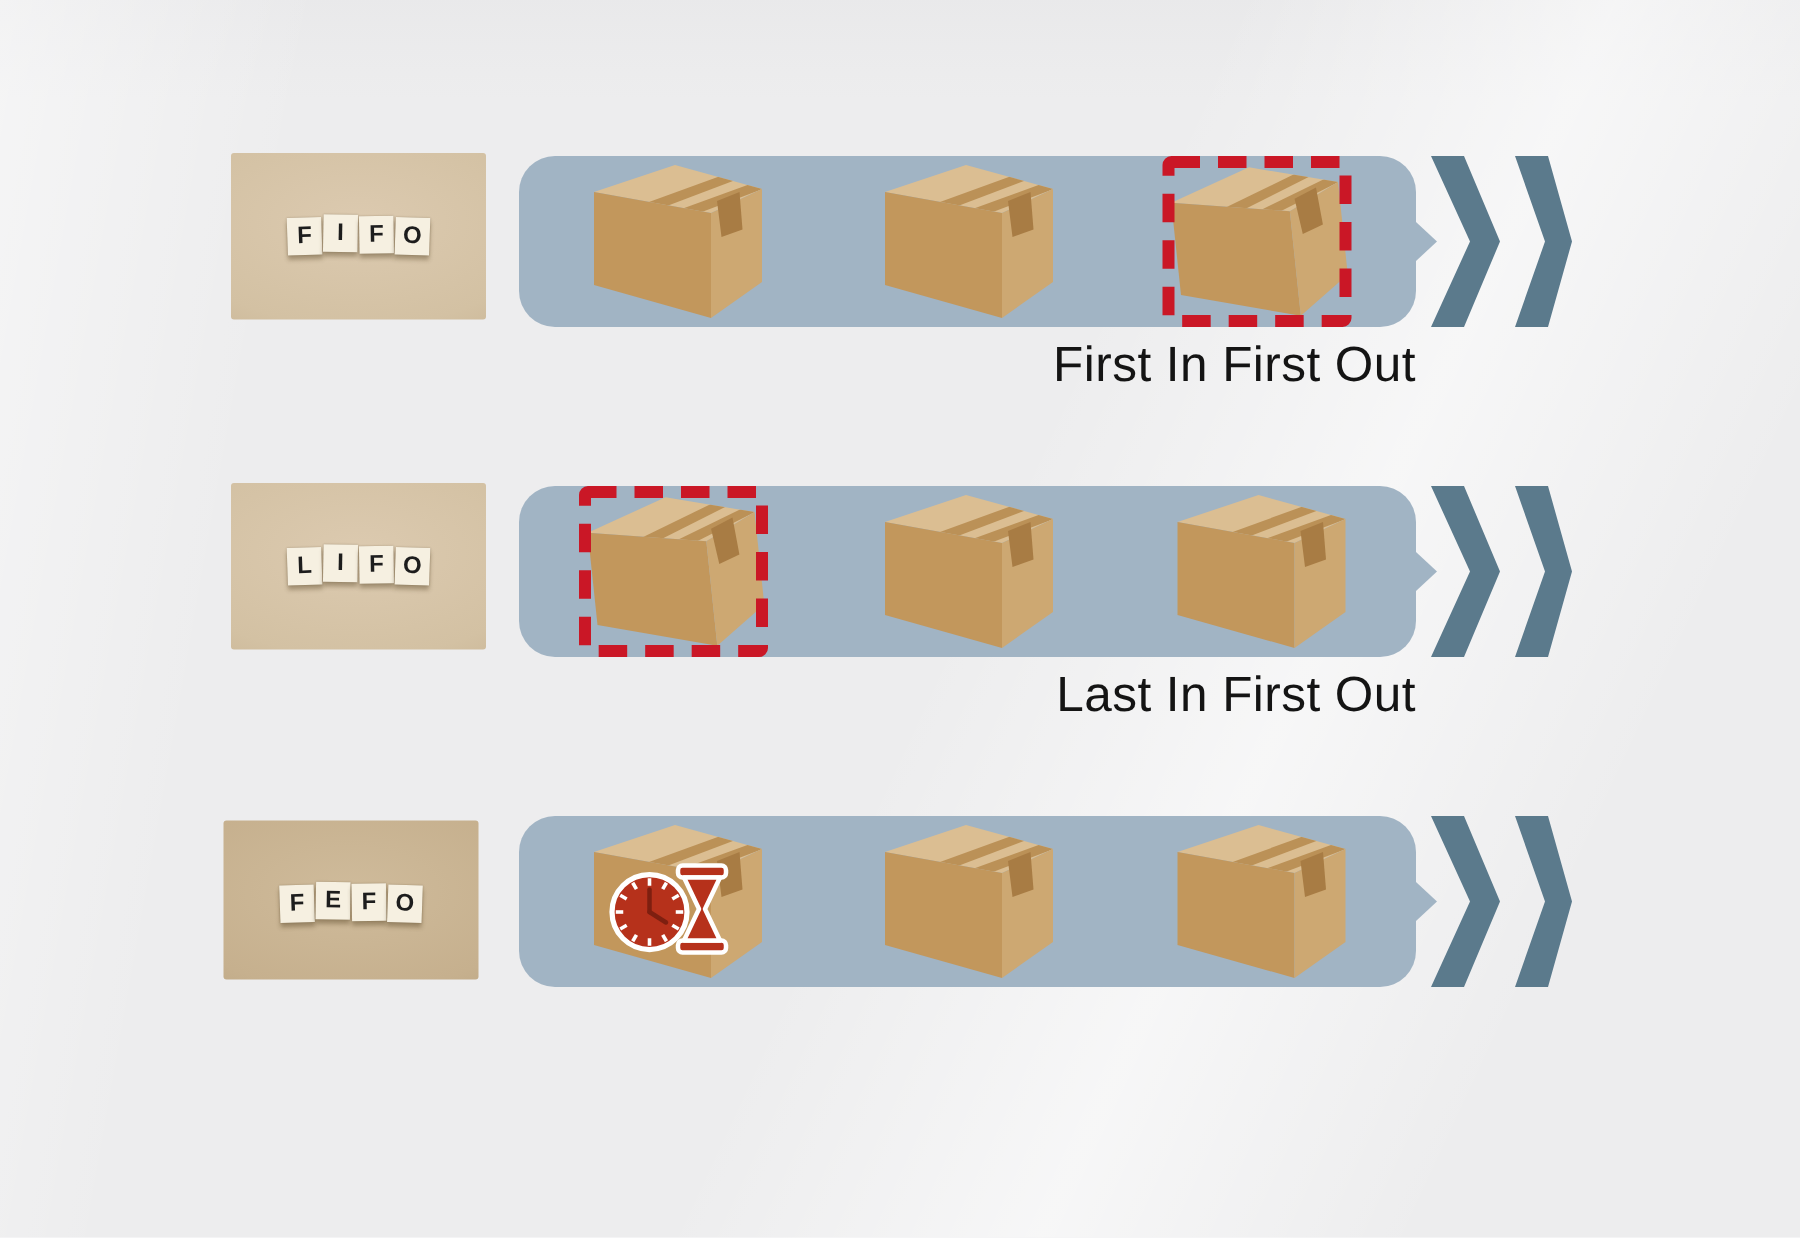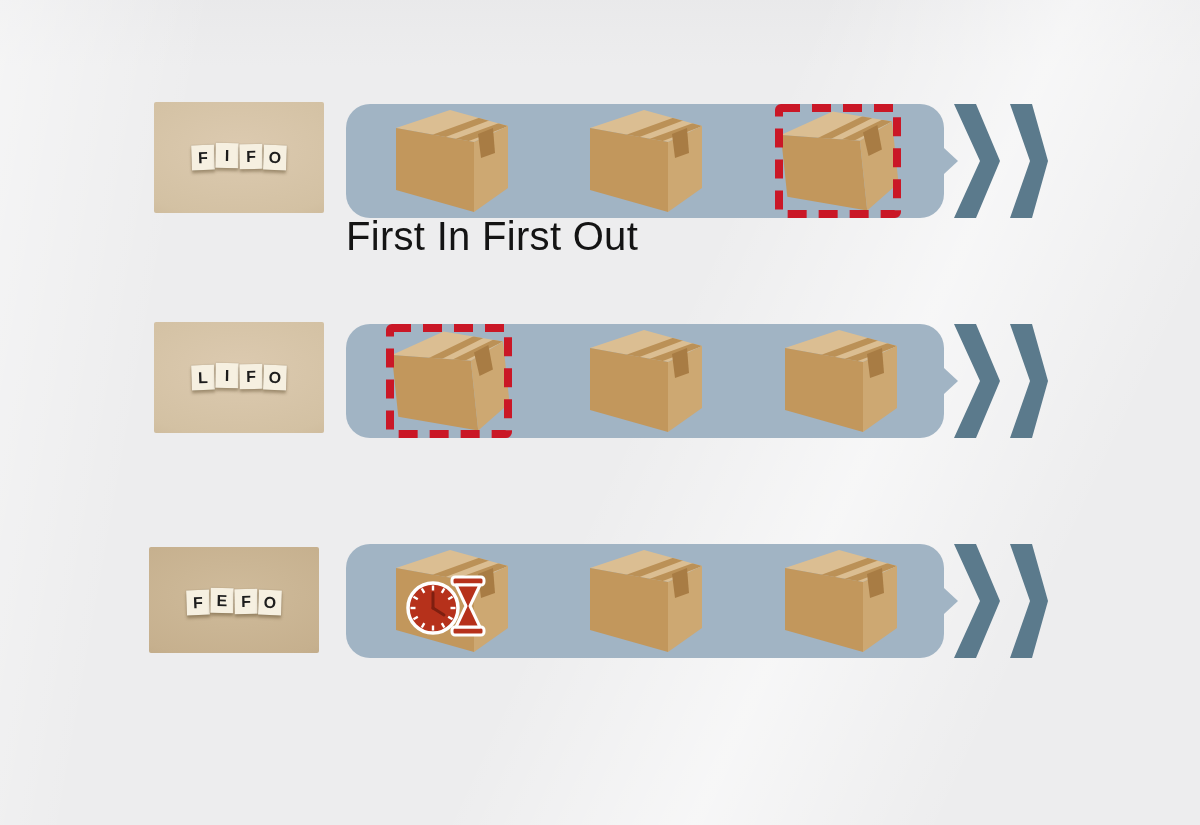--- a/index.html
+++ b/index.html
@@ -53,22 +53,22 @@
   .box { width:116px; height:106px; display:block; overflow:visible; }
   .tilt { transform:rotate(-6deg) translateY(1px); transform-origin:50% 60%; }
 
   .dash-square { position:absolute; left:-9px; top:-5px; width:128px; height:116px; overflow:visible; }
 
   .expiry-icon { position:absolute; left:12px; top:26px; width:84px; height:66px; overflow:visible; }
 
   .chevrons { position:absolute; left:940px; top:4px; width:112px; height:114px; overflow:visible; }
 
   .caption {
-    position:absolute; left:346px; top:114px; width:598px;
-    text-align:left; font-size:40px; font-weight:500; color:#141414;
+    position:absolute; left:346px; top:124px; width:598px;
+    text-align:right; font-size:33px; font-weight:500; color:#141414;
     letter-spacing:.3px; white-space:nowrap;
   }
 
   .defs-store { position:absolute; width:0; height:0; }
 </style>
 </head>
 <body>
 
 <svg class="defs-store" aria-hidden="true">
   <defs>
@@ -155,20 +155,21 @@
       </div>
       <div class="slot slot-3">
         <svg class="box" viewBox="0 0 116 106">
             <use href="#box-symbol"></use>
           </svg>
       </div>
     </div>
     <svg class="chevrons" viewBox="0 0 112 114">
         <use href="#chev-symbol"></use>
       </svg>
+    <div class="caption">Last In First Out</div>
   </section>
 
   <section class="row row-fefo">
     <div class="photo">
       <div class="tiles">
         <span class="tile">F</span>
         <span class="tile">E</span>
         <span class="tile">F</span>
         <span class="tile">O</span>
       </div>

